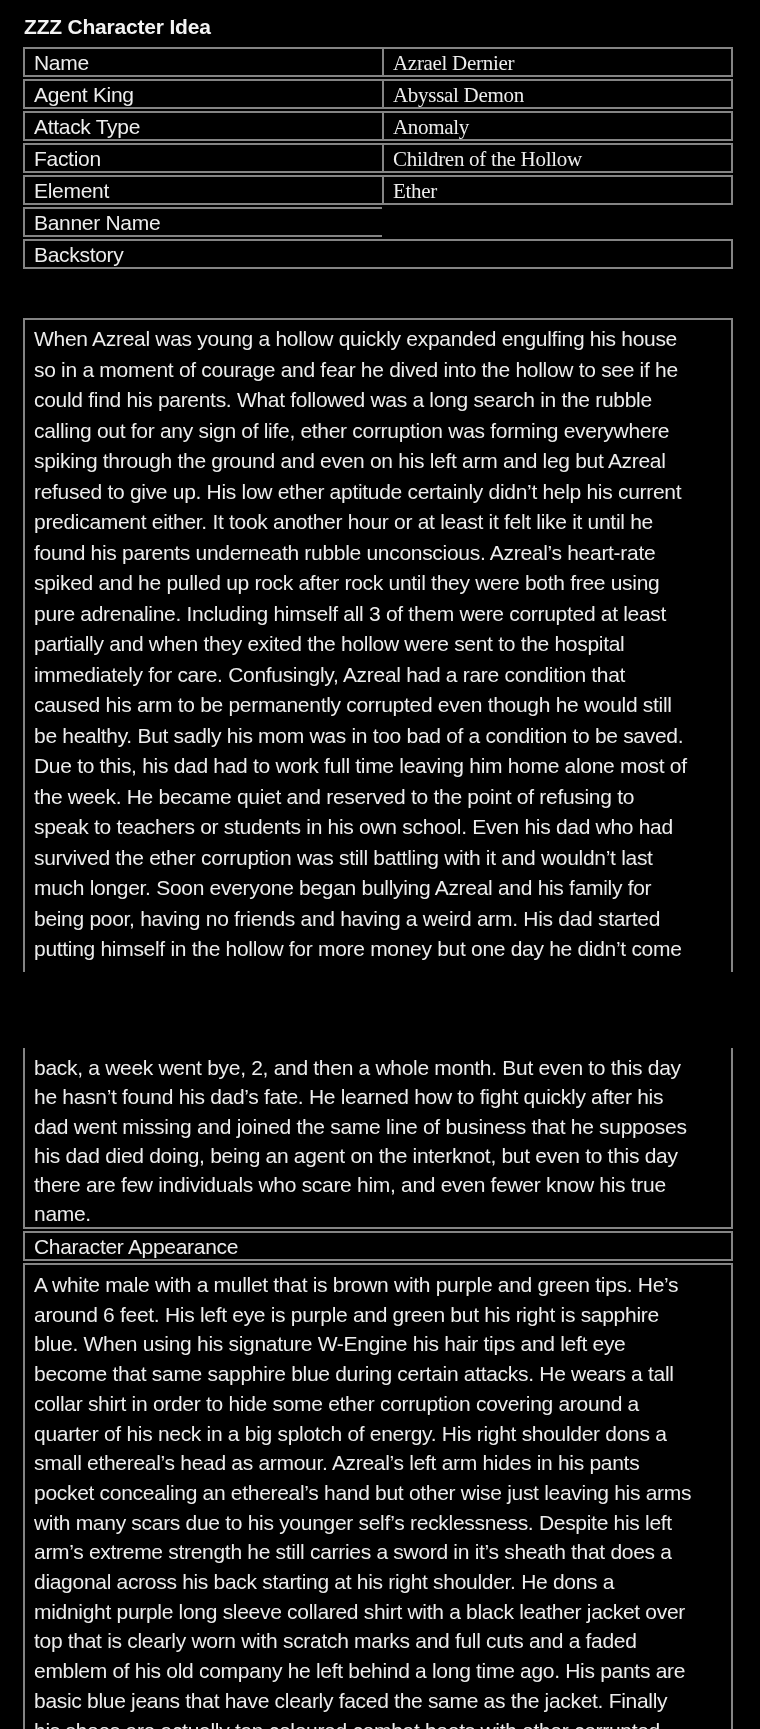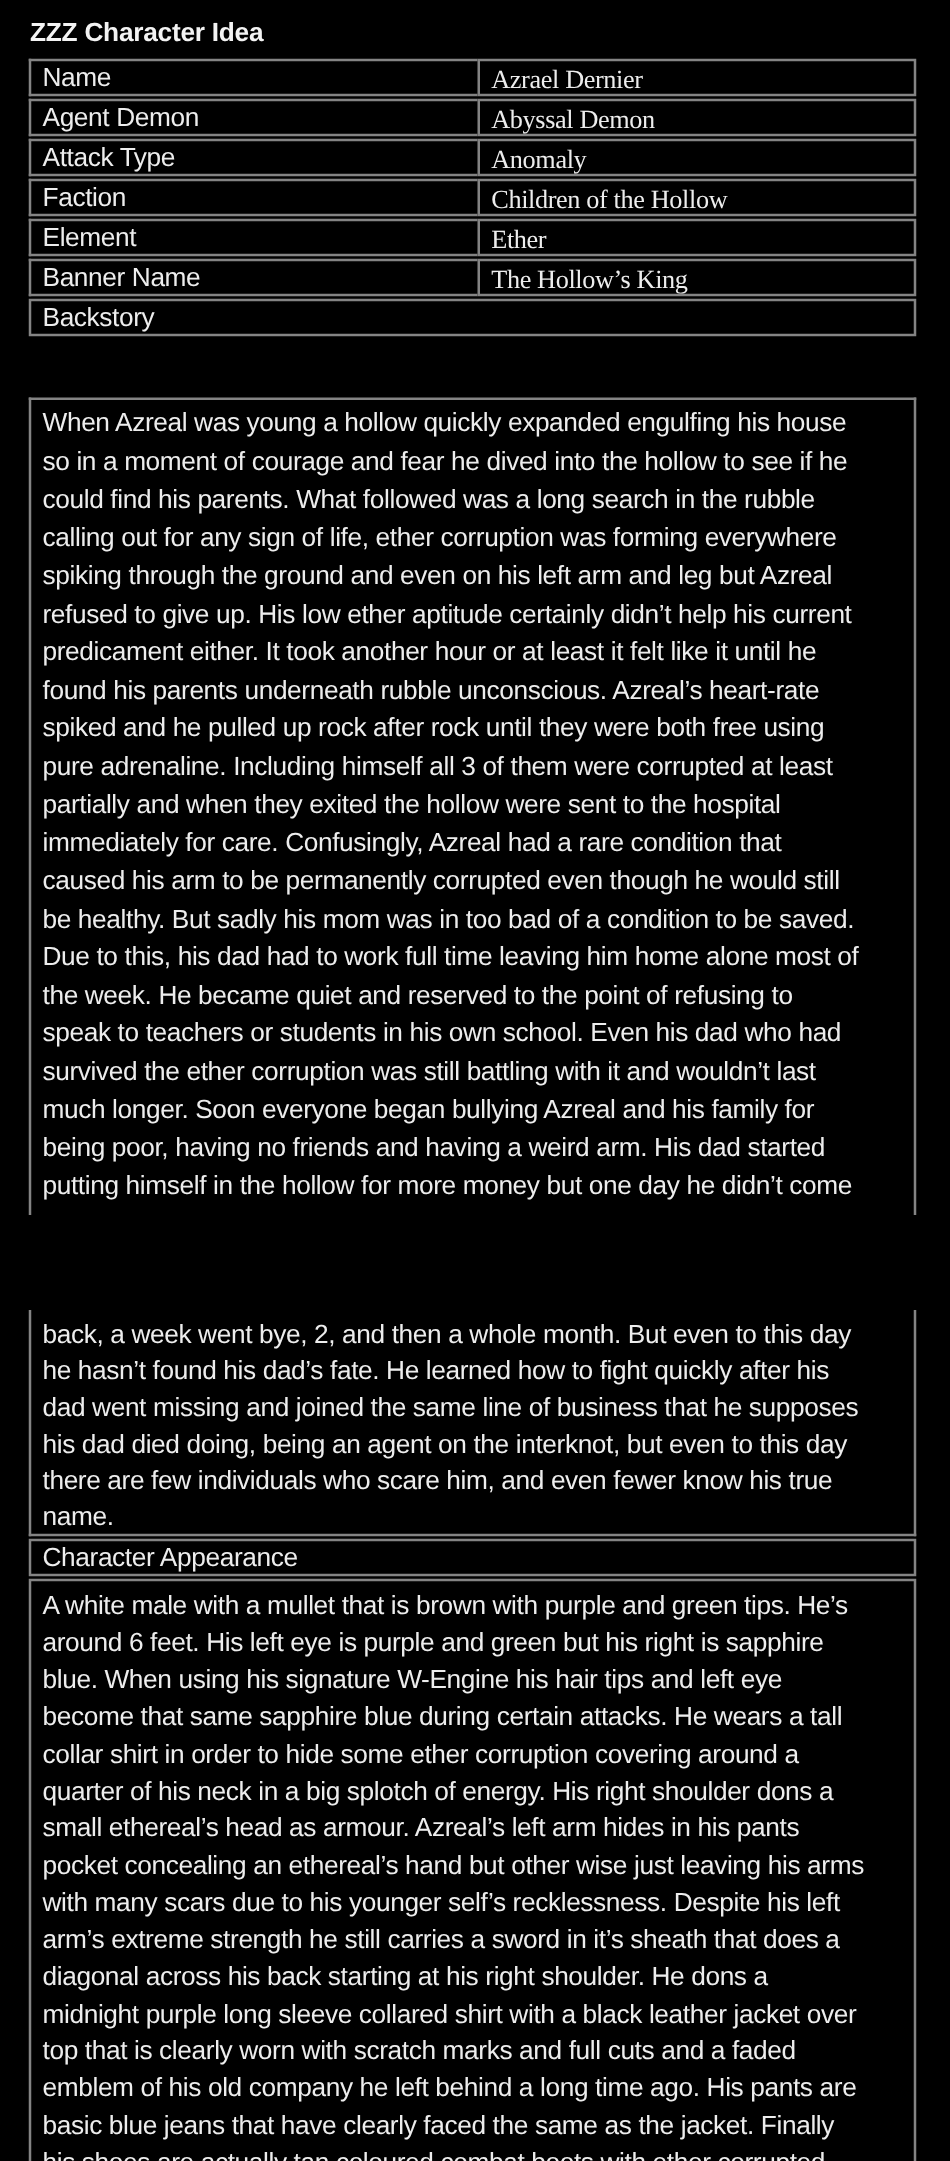--- a/index.html
+++ b/index.html
@@ -67,38 +67,37 @@
 <div class="doc">
 
   <p class="title">ZZZ Character Idea</p>
 
   <div class="tbl">
     <div class="r">
       <div class="c kv key">Name</div>
       <div class="c kv val">Azrael Dernier</div>
     </div>
     <div class="r">
-      <div class="c kv key">Agent Demon</div>
+      <div class="c kv key">Agent King</div>
       <div class="c kv val">Abyssal Demon</div>
     </div>
     <div class="r">
       <div class="c kv key">Attack Type</div>
       <div class="c kv val">Anomaly</div>
     </div>
     <div class="r">
       <div class="c kv key">Faction</div>
       <div class="c kv val">Children of the Hollow</div>
     </div>
     <div class="r">
       <div class="c kv key">Element</div>
       <div class="c kv val">Ether</div>
     </div>
     <div class="r">
       <div class="c kv key">Banner Name</div>
-      <div class="c kv val">The Hollow’s King</div>
     </div>
     <div class="r">
       <div class="c fullhdr">Backstory</div>
     </div>
     <div class="r">
       <div class="c para para-cut" id="backstory-p1">When Azreal was young a hollow quickly expanded engulfing his house
 so in a moment of courage and fear he dived into the hollow to see if he
 could find his parents. What followed was a long search in the rubble
 calling out for any sign of life, ether corruption was forming everywhere
 spiking through the ground and even on his left arm and leg but Azreal

